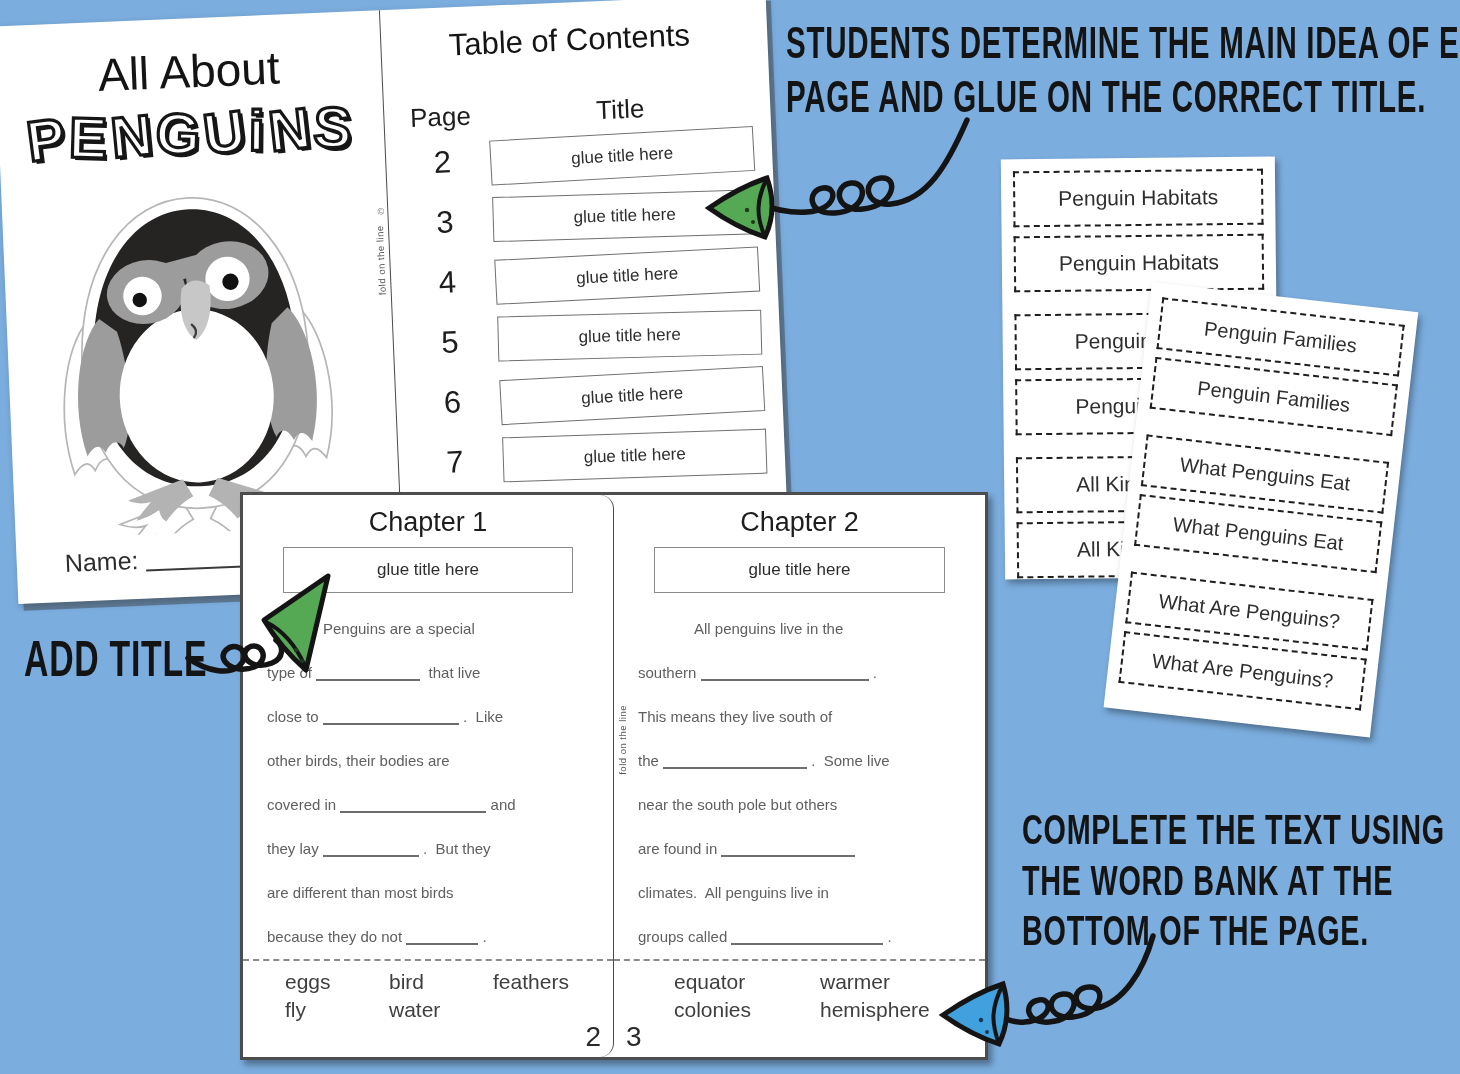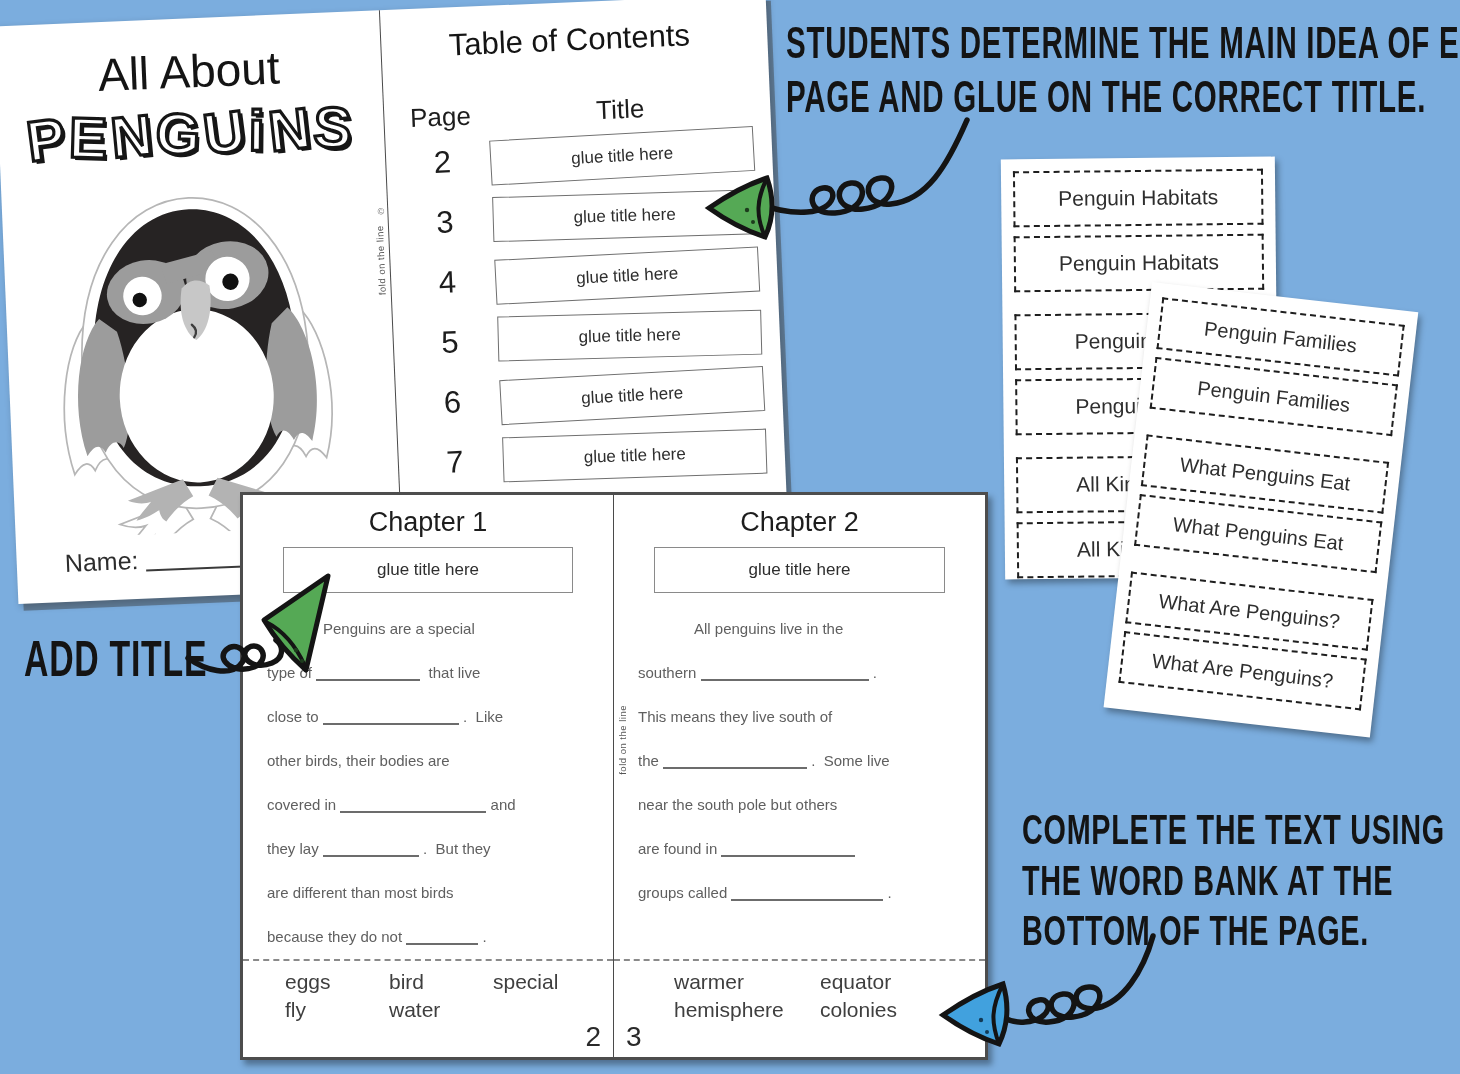--- a/index.html
+++ b/index.html
@@ -30,21 +30,21 @@
   .toc-headers .ph{width:96px;text-align:center;}
   .toc-headers .th{flex:1;text-align:center;}
   .toc-row{display:flex;align-items:center;height:60px;}
   .toc-num{width:96px;text-align:center;font-size:31px;color:#1d1d1d;}
   .toc-box{flex:1;height:43px;border:1.6px solid #6f6f6f;display:flex;align-items:center;justify-content:center;
     font-size:17px;color:#2e2e2e;background:#fff;}
 
   
   #chapter-spread{left:240px;top:492px;width:748px;height:568px;border:3px solid #4d4d4d;
     box-shadow:4px 5px 6px rgba(0,0,0,.35);display:flex;box-sizing:border-box;z-index:4;}
-  .chapter-half{position:relative;width:50%;height:100%;box-sizing:border-box;}
+  .chapter-half{position:relative;width:50%;height:100%;box-sizing:border-box;border-radius:14px;}
   .chapter-half:first-child{border-right:1.6px solid #4a4a4a;}
   .ch-heading{text-align:center;font-size:27px;color:#1d1d1d;margin-top:12px;}
   .glue-box{margin:9px auto 0;width:78%;height:44px;border:1.6px solid #8a8a8a;
     display:flex;align-items:center;justify-content:center;font-size:17px;color:#2e2e2e;}
   .para{position:absolute;left:24px;right:16px;top:112px;font-size:15px;color:#5f5f5f;}
   .line{height:44px;line-height:44px;white-space:pre;}
   .line.indent{padding-left:56px;}
   .blank{display:inline-block;border-bottom:2.4px solid #6c6c6c;transform:translateY(3px);}
   .dashed-rule{position:absolute;left:0;right:0;bottom:96px;border-top:2.6px dashed #8a8a8a;}
   .bank{position:absolute;bottom:34px;display:flex;font-size:21px;color:#3f3f3f;line-height:1.3;}
@@ -182,49 +182,50 @@
       <div class="bank">
           <div class="bank-col">
             <div>eggs</div>
             <div>fly</div>
           </div>
           <div class="bank-col">
             <div>bird</div>
             <div>water</div>
           </div>
           <div class="bank-col">
-            <div>special</div>
+            <div>feathers</div>
           </div>
         </div>
       <div class="page-num right">2</div>
     </div>
     <div class="chapter-half">
       <div class="fold-label" id="fold-chapter">fold on the line</div>
       <div class="ch-heading">Chapter 2</div>
       <div class="glue-box">
           <span>glue title here</span>
         </div>
       <div class="para">
           <div class="line indent">All penguins live in the</div>
           <div class="line">southern <span class="blank" style="width: 168px;"></span> .</div>
           <div class="line">This means they live south of</div>
           <div class="line">the <span class="blank" style="width: 144px;"></span> .  Some live</div>
           <div class="line">near the south pole but others</div>
           <div class="line">are found in <span class="blank" style="width: 134px;"></span></div>
+          <div class="line">climates.  All penguins live in</div>
           <div class="line">groups called <span class="blank" style="width: 152px;"></span> .</div>
         </div>
       <div class="dashed-rule"></div>
       <div class="bank">
           <div class="bank-col">
+            <div>equator</div>
+            <div>colonies</div>
+          </div>
+          <div class="bank-col">
             <div>warmer</div>
             <div>hemisphere</div>
-          </div>
-          <div class="bank-col">
-            <div>equator</div>
-            <div>colonies</div>
           </div>
         </div>
       <div class="page-num left">3</div>
     </div>
   </div>
 
   <div class="sheet" id="strips-back">
       <div class="strip">Penguin Habitats</div>
       <div class="strip">Penguin Habitats</div>
       <div class="strip clipped group-gap">Penguin En</div>

